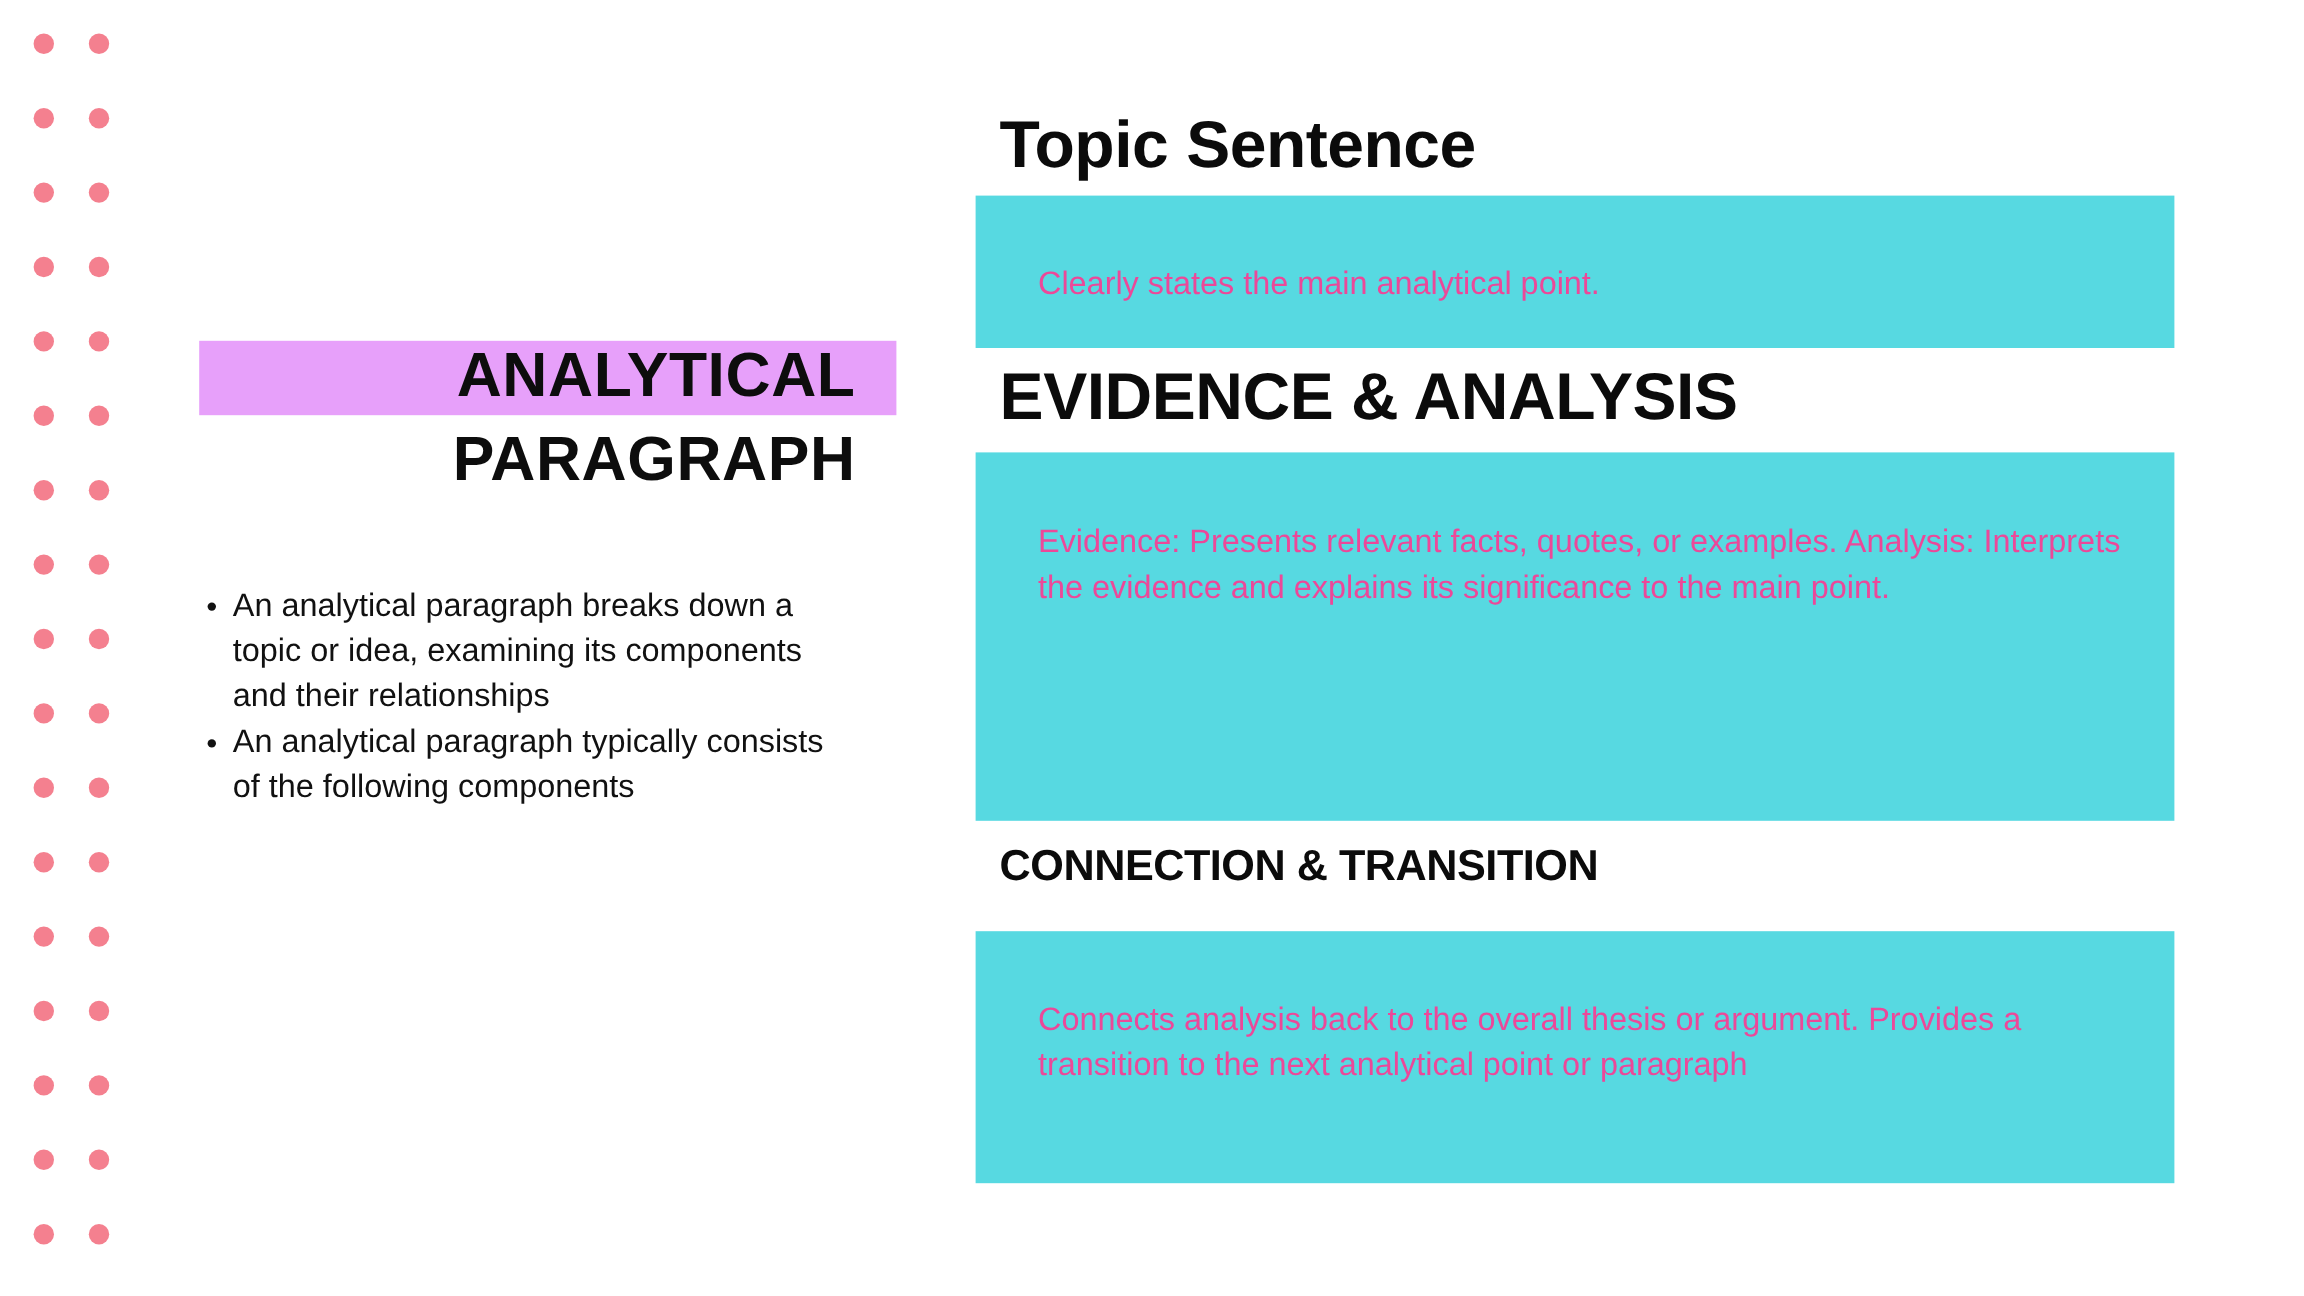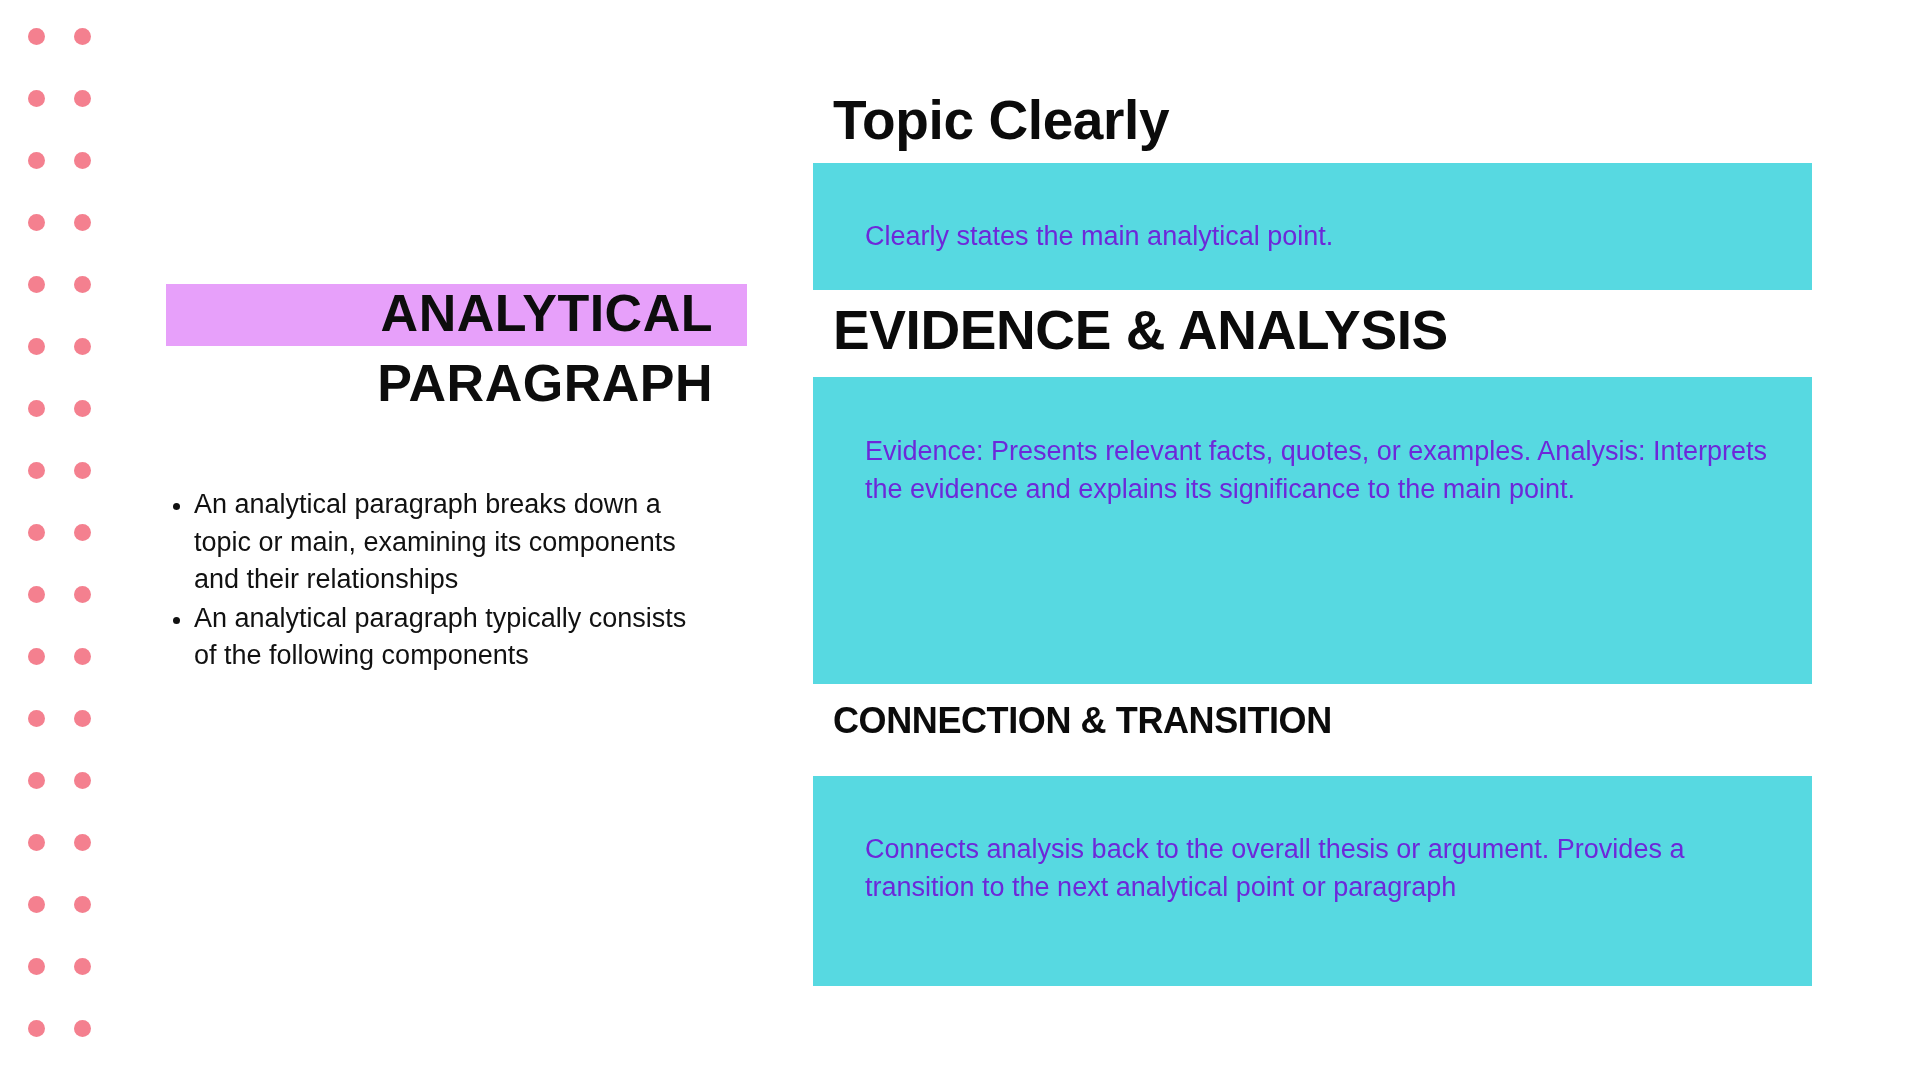--- a/index.html
+++ b/index.html
@@ -123,21 +123,21 @@
     background: #57D9E1;
     box-sizing: border-box;
     padding: 0 52px;
   }
   .sec-body {
     position: absolute;
     left: 52px;
     right: 40px;
     font-size: 27px;
     line-height: 1.42;
-    color: #6d28d9;
+    color: #ec4899;
   }
 
   
   #heading-topic      { top: 88px;  font-size: 55px; }
   #panel-topic        { top: 163px; height: 127px; }
   #body-topic         { top: 217px; }
 
   
   #heading-evidence   { top: 298px; font-size: 55px; }
   #panel-evidence     { top: 377px; height: 307px; }
@@ -191,29 +191,29 @@
     </div>
 
   <div id="left-col">
 
     <div id="title-block">
       <span class="tline hl-line"><span>ANALYTICAL</span></span>
       <span class="tline"><span>PARAGRAPH</span></span>
     </div>
 
     <ul id="bullets">
-      <li>An analytical paragraph breaks down a topic or main, examining its components and their relationships</li>
+      <li>An analytical paragraph breaks down a topic or idea, examining its components and their relationships</li>
       <li>An analytical paragraph typically consists of the following components</li>
     </ul>
 
   </div>
 
   <div id="right-col">
 
-    <div class="sec-heading" id="heading-topic">Topic Clearly</div>
+    <div class="sec-heading" id="heading-topic">Topic Sentence</div>
     <div class="sec-panel" id="panel-topic"></div>
     <div class="sec-body" id="body-topic">Clearly states the main analytical point.</div>
 
     <div class="sec-heading" id="heading-evidence">EVIDENCE &amp; ANALYSIS</div>
     <div class="sec-panel" id="panel-evidence"></div>
     <div class="sec-body" id="body-evidence">Evidence: Presents relevant facts, quotes, or examples. Analysis: Interprets the evidence and explains its significance to the main point.</div>
 
     <div class="sec-heading" id="heading-connection">CONNECTION &amp; TRANSITION</div>
     <div class="sec-panel" id="panel-connection"></div>
     <div class="sec-body" id="body-connection">Connects analysis back to the overall thesis or argument. Provides a transition to the next analytical point or paragraph</div>

